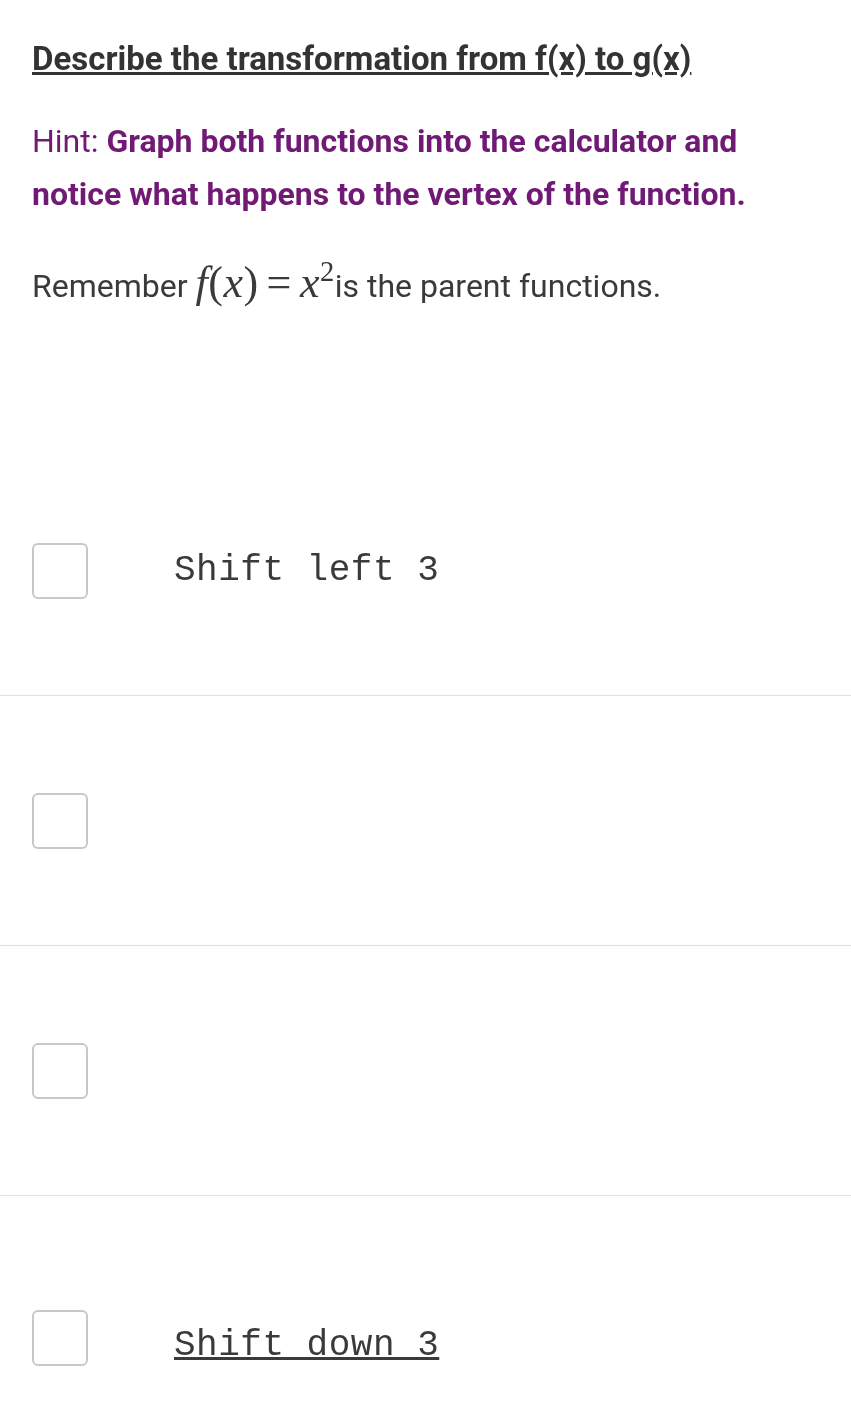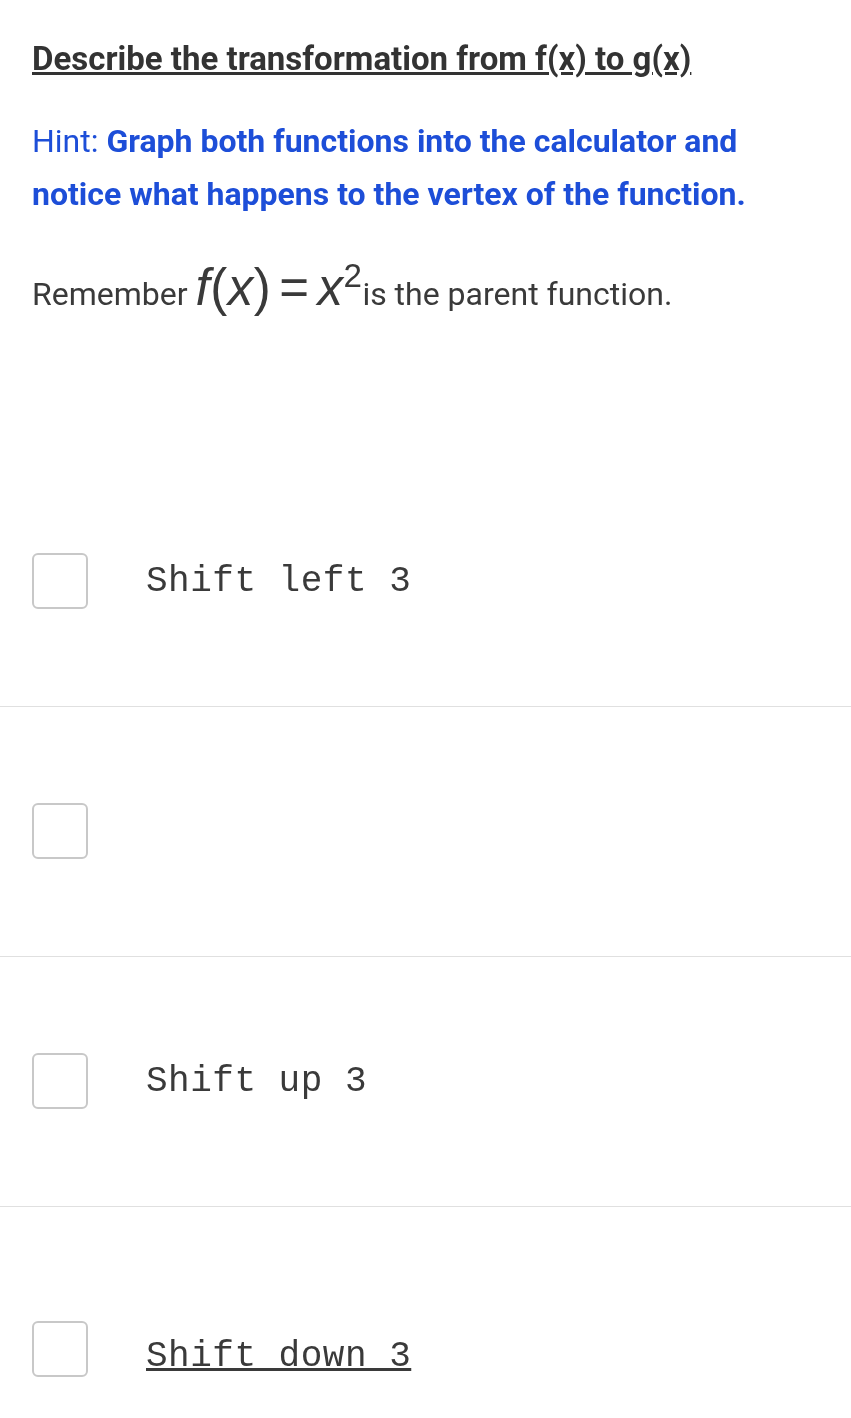--- a/index.html
+++ b/index.html
@@ -20,39 +20,39 @@
       font-size: 33px;
       font-weight: 700;
       text-decoration: underline;
       color: #333333;
       line-height: 1.3;
       margin-bottom: 34px;
     }
     .hint {
       font-size: 32px;
       line-height: 1.65;
-      color: #1d4ed8;
+      color: #701a75;
       margin-bottom: 30px;
     }
     .hint-label {
       font-weight: 400;
     }
     .hint-text {
       font-weight: 700;
     }
     .remember {
       font-size: 32px;
       line-height: 1.5;
       color: #3a3a3a;
       font-weight: 400;
     }
     .math {
-      font-family: Liberation Sans, sans-serif;
+      font-family: Liberation Serif, serif;
       font-style: italic;
-      font-size: 51px;
+      font-size: 44px;
       letter-spacing: 0.5px;
     }
     .math .paren {
       font-style: normal;
     }
     .math .eq {
       font-style: normal;
       padding: 0 8px;
     }
     .math sup {
@@ -86,47 +86,47 @@
       background: #ffffff;
       flex-shrink: 0;
       margin-right: 58px;
       cursor: pointer;
     }
     .option-label {
       font-family: "Courier New", Courier, monospace;
       font-size: 36px;
       color: #3a3a3a;
       letter-spacing: 0.5px;
+      margin-left: 28px;
     }
   </style>
 </head>
 <body>
 
 <div class="question-container">
   <div class="title">Describe the transformation from f(x) to g(x)</div>
 
   <div class="hint">
     <span class="hint-label">Hint: </span><span class="hint-text">Graph both functions into the calculator and notice what happens to the vertex of the function.</span>
   </div>
 
   <div class="remember">
     <span>Remember</span>
-    <span class="math"><span>f</span><span class="paren">(</span><span>x</span><span class="paren">)</span><span class="eq">=</span><span>x</span><sup>2</sup></span><span>is the parent function.</span>
+    <span class="math"><span>f</span><span class="paren">(</span><span>x</span><span class="paren">)</span><span class="eq">=</span><span>x</span><sup>2</sup></span><span>is the parent functions.</span>
   </div>
 </div>
 
 <div class="options">
   <div class="option-row">
     <div class="checkbox"></div>
     <div class="option-label">Shift left 3</div>
   </div>
   <div class="option-row">
     <div class="checkbox"></div>
   </div>
   <div class="option-row">
     <div class="checkbox"></div>
-    <div class="option-label">Shift up 3</div>
   </div>
   <div class="option-row">
     <div class="checkbox"></div>
     <div class="option-label">Shift down 3</div>
   </div>
 </div>
 
 </body></html>

